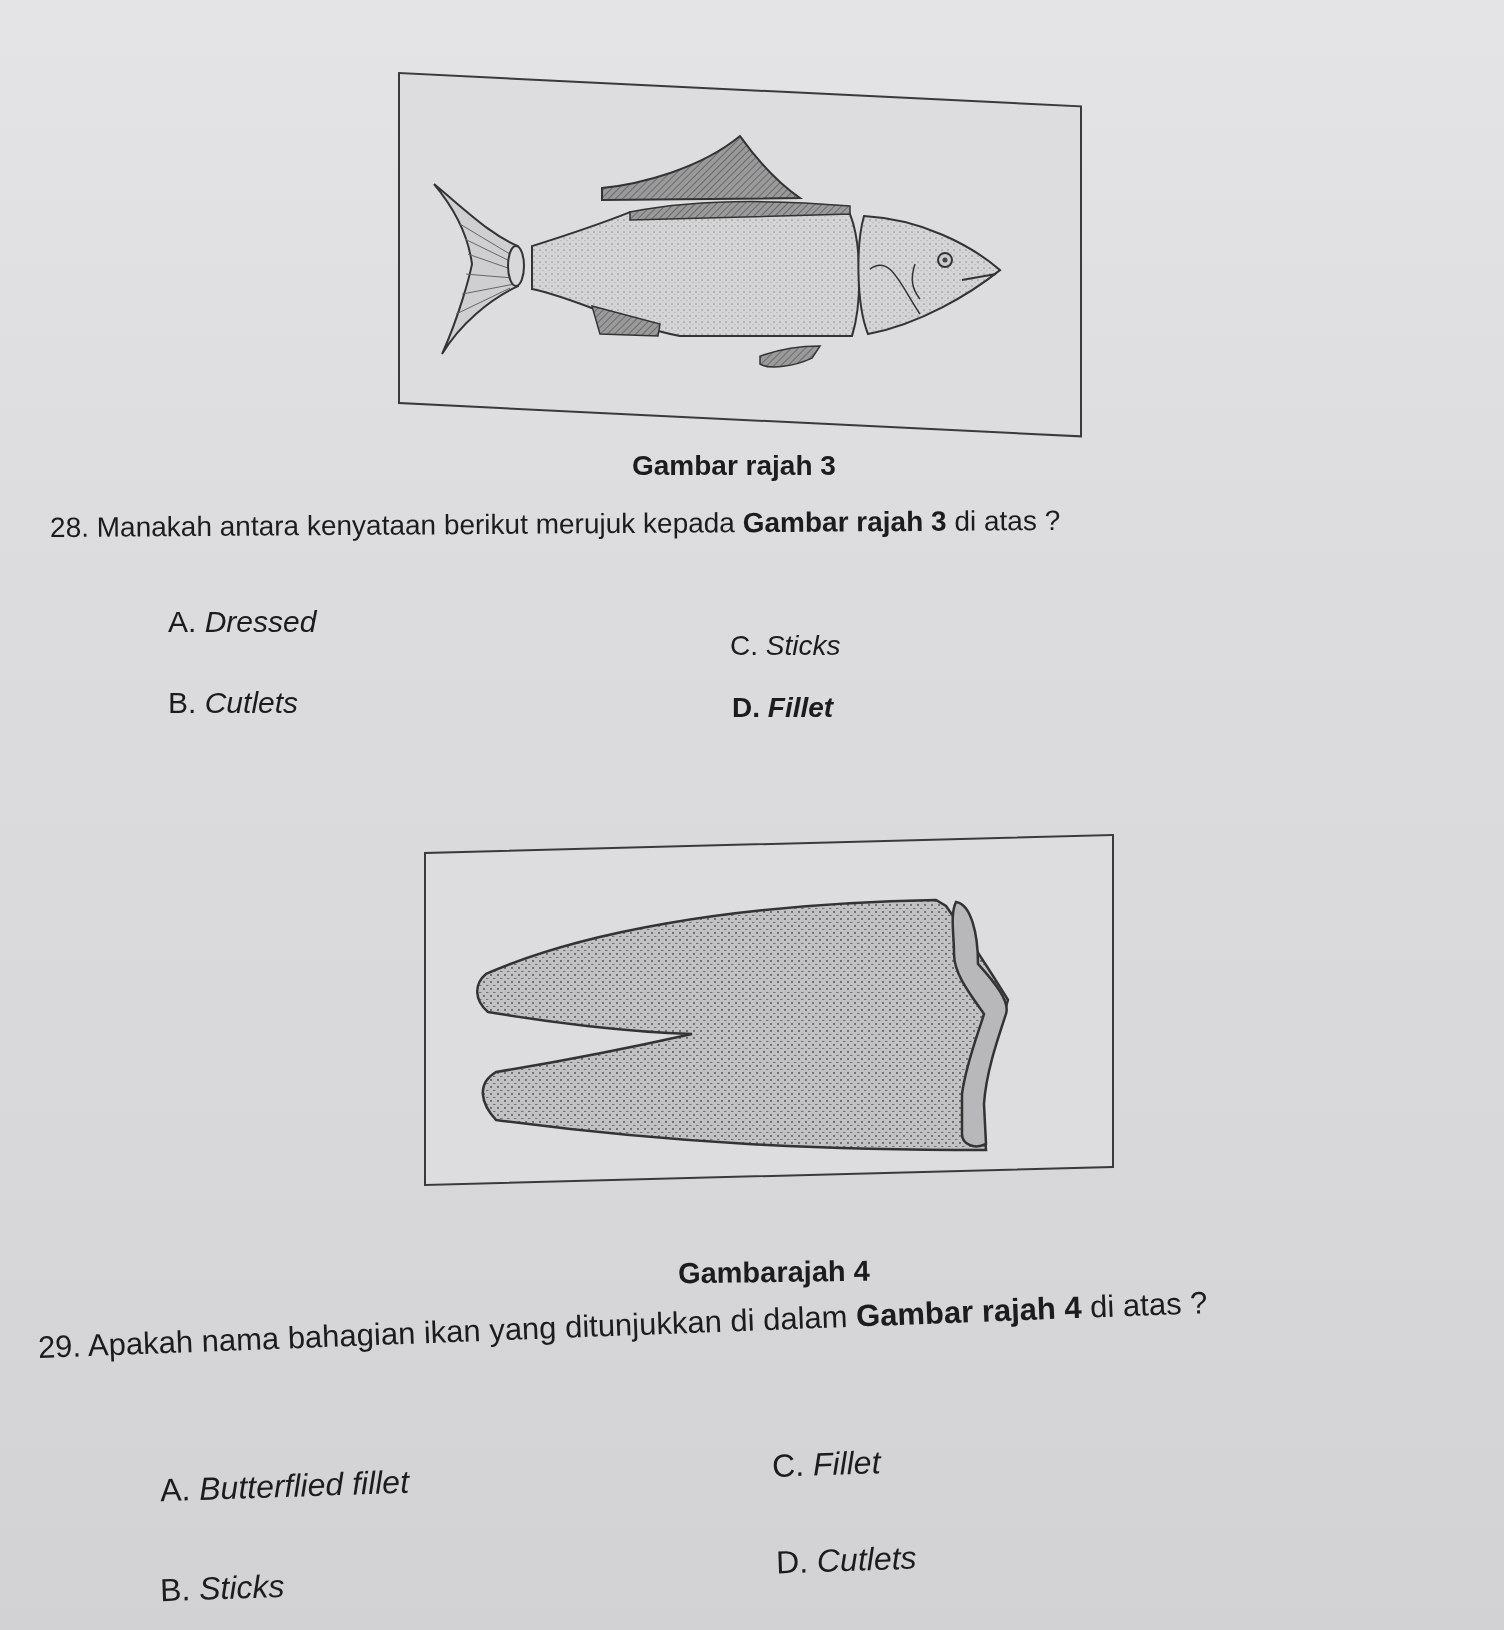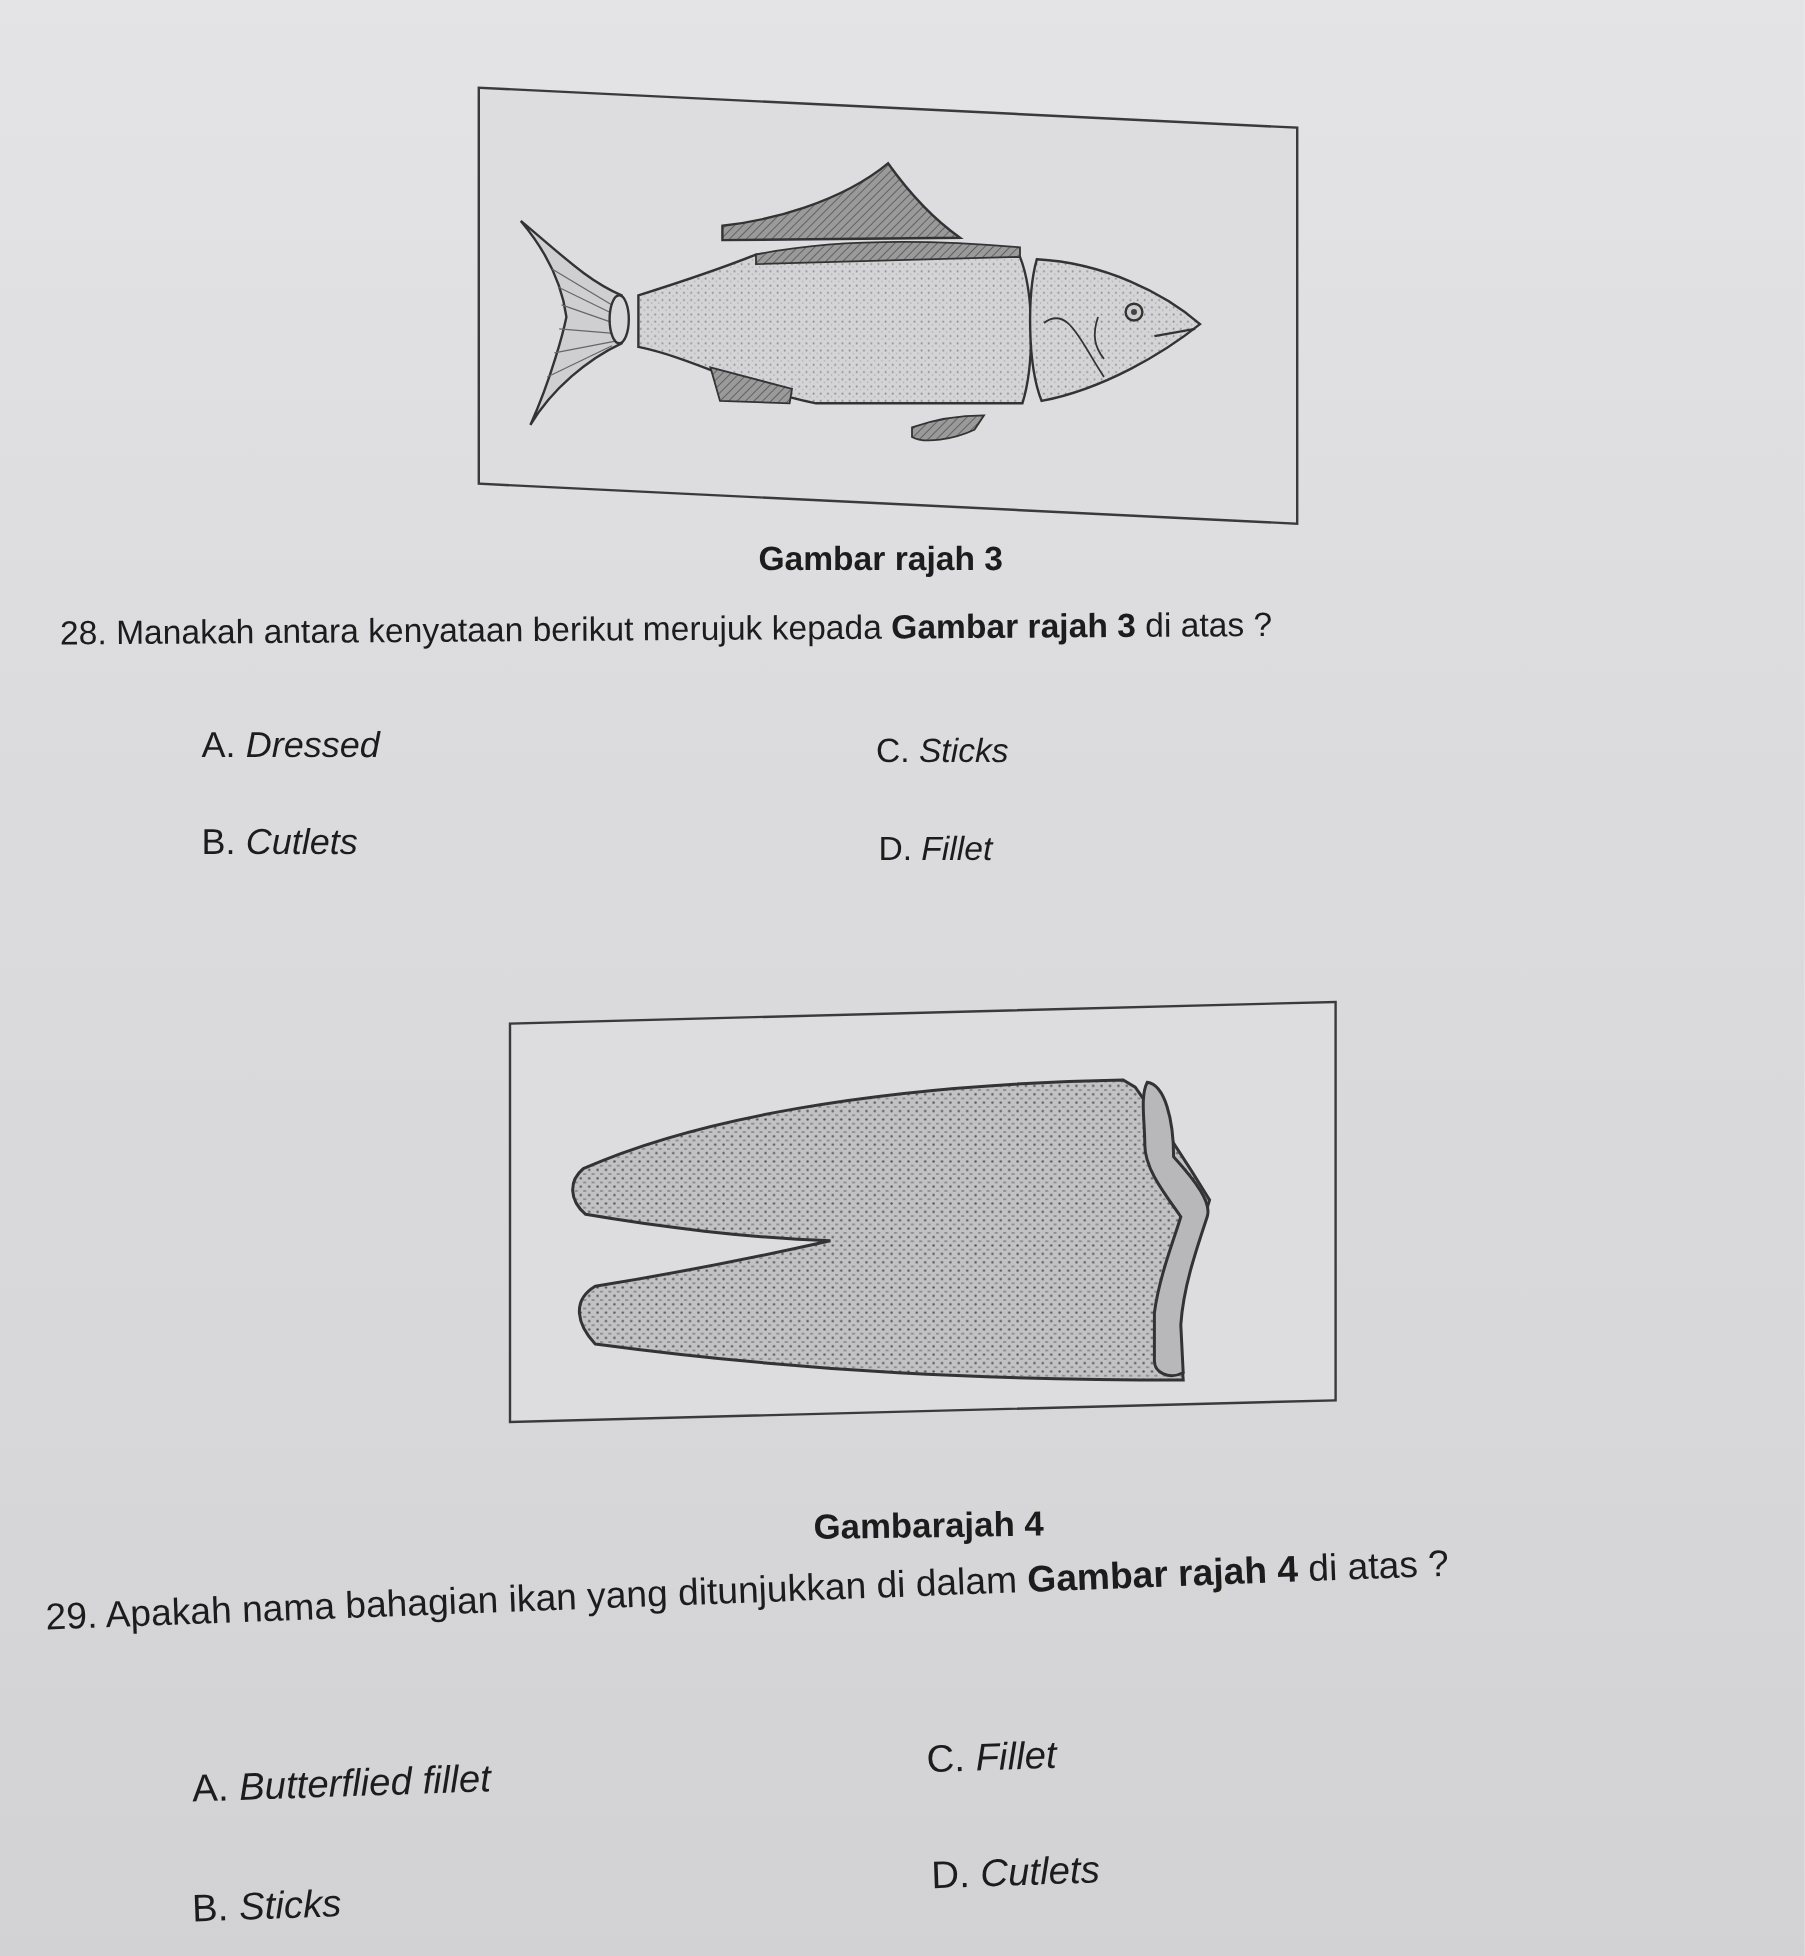--- a/index.html
+++ b/index.html
@@ -73,25 +73,25 @@
 </div>
 
 <div class="abs option" style="left:168px; top:605px;text-align:center;">
   <span class="letter">A.</span>
   <span>Dressed</span>
 </div>
 <div class="abs option" style="left:168px; top:686px;">
   <span class="letter">B.</span>
   <span>Cutlets</span>
 </div>
-<div class="abs option" style="left:730px; top:610px; font-size:28px;">
+<div class="abs option" style="left:730px; top:630px; font-size:28px;">
   <span class="letter">C.</span>
   <span>Sticks</span>
 </div>
-<div class="abs option" style="left:732px; top:692px; font-size:28px;">
+<div class="abs option" style="left:732px; top:692px; font-size:28px;font-weight:bold;">
   <span class="letter">D.</span>
   <span>Fillet</span>
 </div>
 
 <div class="figure-box" style="left:424px; top:852px; width:686px; height:330px; transform:skewY(-1.5deg); transform-origin:left top;">
   <svg width="686" height="330" viewBox="0 0 686 330" style="transform:skewY(1.5deg); transform-origin:left top;">
     <defs>
       <pattern id="dots2" width="7" height="7" patternUnits="userSpaceOnUse">
         <rect width="7" height="7" fill="#c2c2c4"></rect>
         <circle cx="2" cy="2" r="1" fill="#555"></circle>

